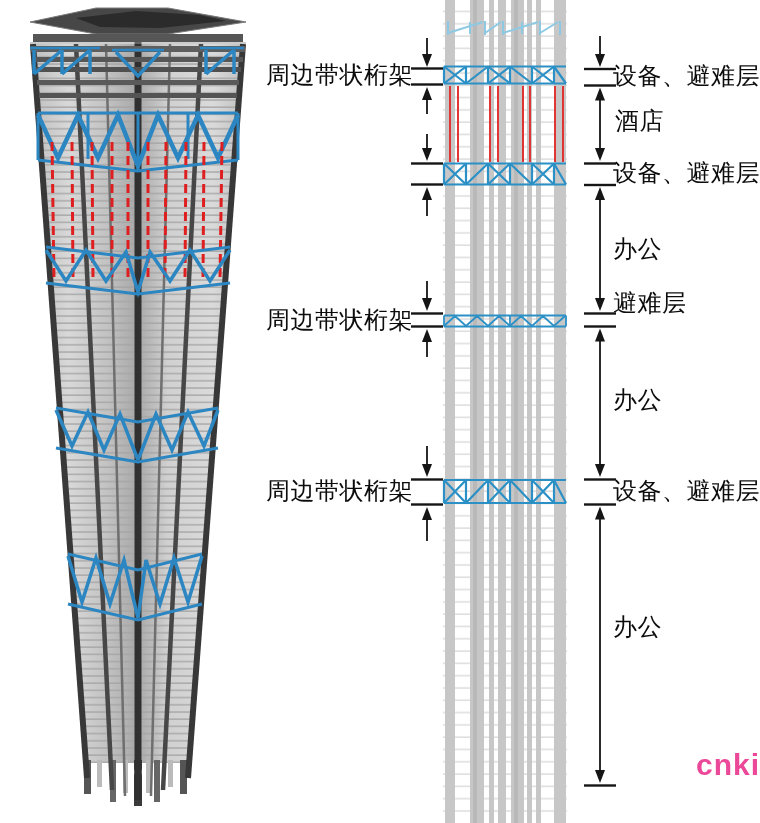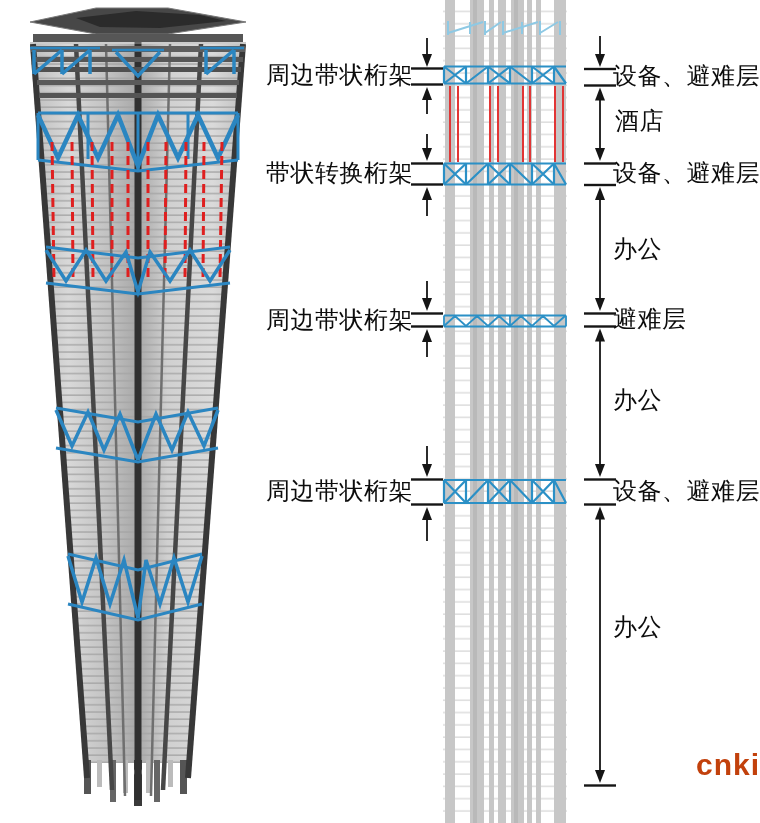--- a/index.html
+++ b/index.html
@@ -19,21 +19,21 @@
     white-space:nowrap;
     transform:translateY(-50%);
     letter-spacing:0.5px;
   }
   .label-left{}
   .watermark{
     position:absolute;
     font-family:"Liberation Sans","DejaVu Sans",sans-serif;
     font-size:30px;
     font-weight:bold;
-    color:#c2410c;
+    color:#ec4899;
     letter-spacing:1px;
   }
   svg{display:block;}
 </style>
 </head>
 <body>
 
 <div id="canvas">
 
   <svg class="abs" style="left:0;top:0" width="260" height="823" viewBox="0 0 260 823">
@@ -258,27 +258,26 @@
         <line x1="584" y1="504.5" x2="616" y2="504.5" stroke-width="2.4"></line>
         <polygon points="600,506.5 595,519.5 605,519.5" stroke="none"></polygon>
         <line x1="600" y1="518" x2="600" y2="771"></line>
         <polygon points="600,783 595,770 605,770" stroke="none"></polygon>
         <line x1="584" y1="785.5" x2="616" y2="785.5" stroke-width="2.4"></line>
       </g>
     </g>
   </svg>
 
   <div class="label label-left" style="left:266px;top:76px">周边带状桁架</div>
-  <div class="label label-left" style="left:266px;top:174px">带状转换桁架</div>
   <div class="label label-left" style="left:266px;top:321px">周边带状桁架</div>
   <div class="label label-left" style="left:266px;top:492px">周边带状桁架</div>
 
   <div class="label" style="left:613px;top:77px">设备、避难层</div>
   <div class="label" style="left:615px;top:122px">酒店</div>
   <div class="label" style="left:613px;top:174px">设备、避难层</div>
   <div class="label" style="left:613px;top:250px">办公</div>
-  <div class="label" style="left:613px;top:320px">避难层</div>
+  <div class="label" style="left:613px;top:304px">避难层</div>
   <div class="label" style="left:613px;top:401px">办公</div>
   <div class="label" style="left:613px;top:492px">设备、避难层</div>
   <div class="label" style="left:613px;top:628px">办公</div>
 
   <div class="watermark" style="left:696px;top:748px">cnki</div>
 </div>
 
 </body></html>

